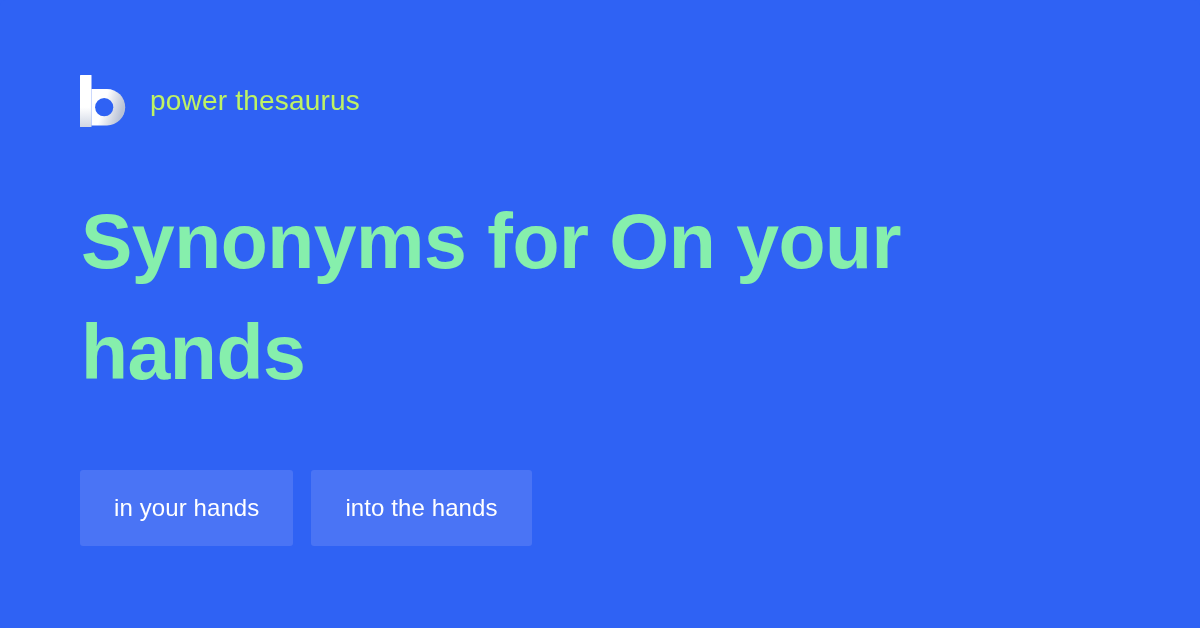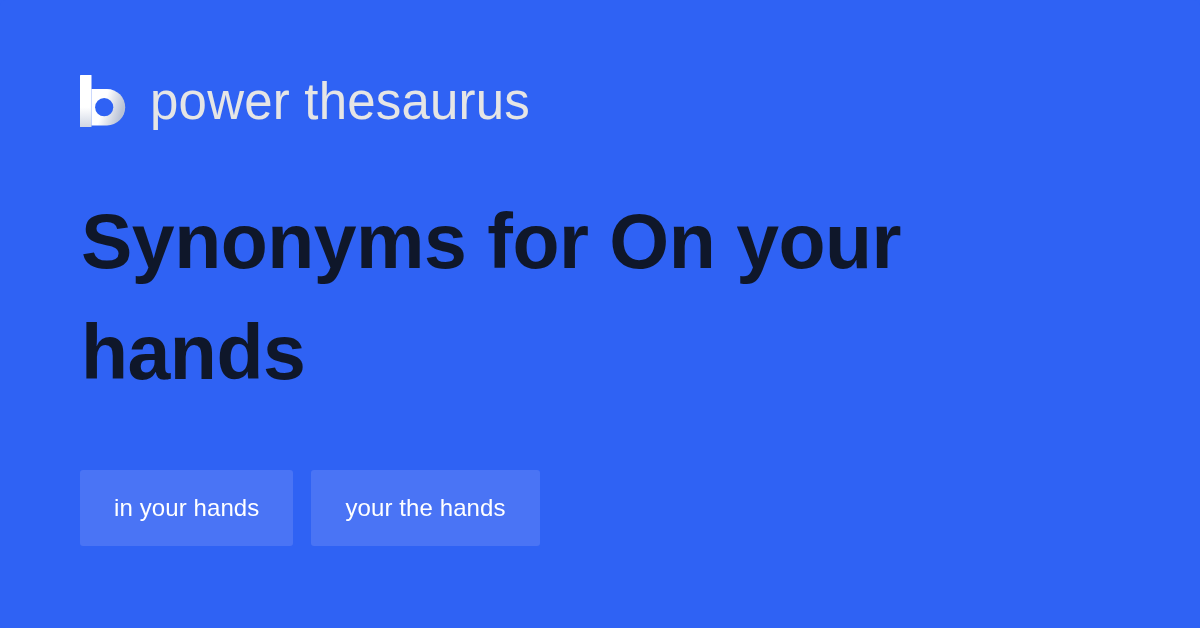--- a/index.html
+++ b/index.html
@@ -38,39 +38,39 @@
 
   .brand-logo {
     width: 46px;
     height: 52px;
     display: block;
     flex: 0 0 auto;
   }
 
   .brand-name {
     margin-left: 24px;
-    font-size: 51px;
+    font-size: 28px;
     font-weight: 400;
     letter-spacing: 0.2px;
-    color: #e5e5e5;
+    color: #bef264;
     line-height: 1;
     white-space: nowrap;
   }
 
   
   .headline {
     position: absolute;
     left: 81px;
     top: 186px;
     width: 900px;
     font-size: 77px;
     font-weight: 700;
     line-height: 111px;
     letter-spacing: -0.5px;
-    color: #0f172a;
+    color: #86efac;
   }
 
   
   .chips {
     position: absolute;
     left: 80px;
     top: 470px;
     display: flex;
     align-items: stretch;
     gap: 18px;
@@ -120,16 +120,16 @@
 
       <circle cx="24.2" cy="32.2" r="9.1" fill="#2f62f4"></circle>
     </svg>
     <span class="brand-name">power thesaurus</span>
   </div>
 
   <h1 class="headline">Synonyms for On your hands</h1>
 
   <div class="chips">
     <span class="chip">in your hands</span>
-    <span class="chip">your the hands</span>
+    <span class="chip">into the hands</span>
   </div>
 
 </div>
 
 </body></html>

